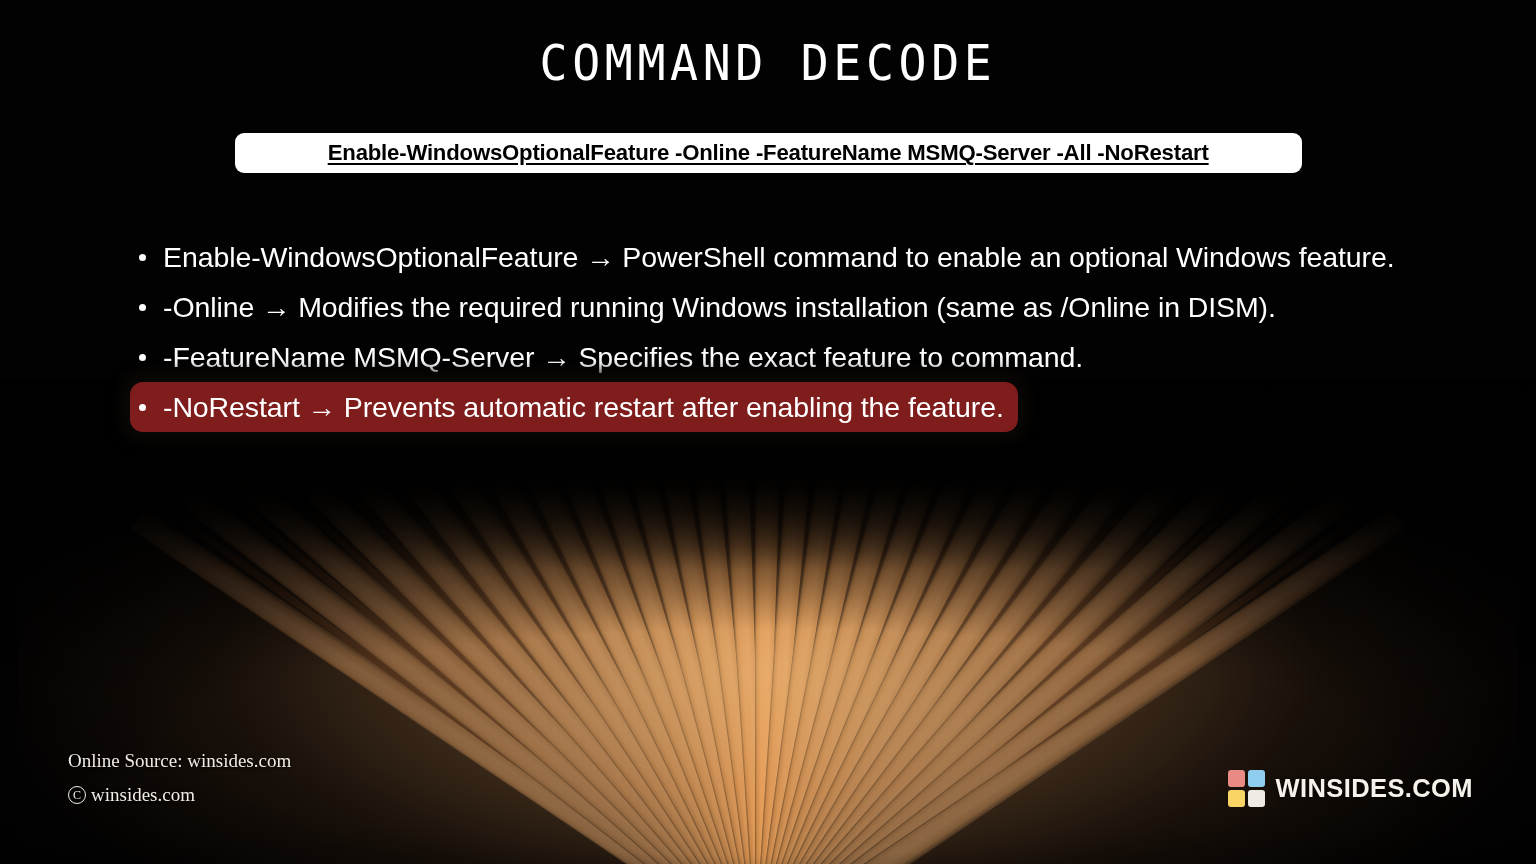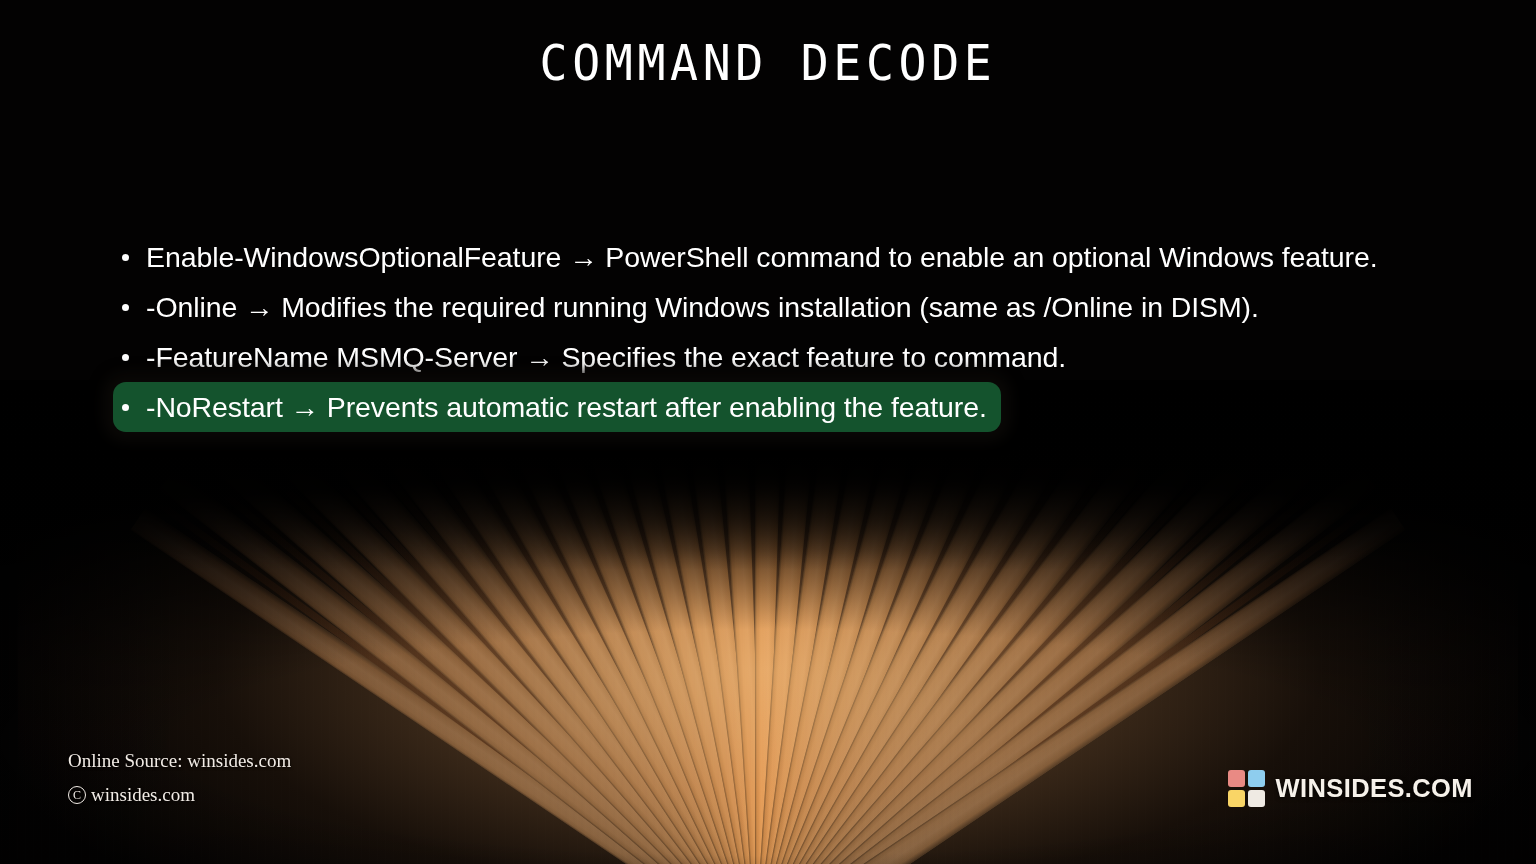--- a/index.html
+++ b/index.html
@@ -144,21 +144,21 @@
     font-weight:bold;
     letter-spacing:-0.2px;
     text-decoration:underline;
     text-underline-offset:3px;
     white-space:nowrap;
     transform:scaleX(.985);
   }
 
   #bullets {
     position:absolute;
-    left:113px; top:232px;
+    left:130px; top:232px;
     width:1330px;
   }
   .bullet {
     position:relative;
     display:block;
     color:#ffffff;
     font-size:28.5px;
     line-height:50px;
     padding-left:33px;
     letter-spacing:-0.1px;
@@ -166,21 +166,21 @@
   }
   .bullet::before {
     content:"";
     position:absolute;
     left:9px; top:22px;
     width:7px; height:7px;
     border-radius:50%;
     background:#ffffff;
   }
   .bullet.highlight {
-    background:#14532d;
+    background:#7f1d1d;
     border-radius:13px;
     padding-right:14px;
     margin-left:0;
     display:inline-block;
     box-shadow:0 0 14px 10px #0a0806;
   }
   #bullet-5-wrap { position:relative; }
 
   #attribution {
     position:absolute;
@@ -297,20 +297,23 @@
     <div id="grain"></div>
     <div id="spot"></div>
     <div id="vignette"></div>
   </div>
   <div id="topfade"></div>
 
   <div id="content">
 
     <h1 id="title">COMMAND  DECODE</h1>
 
+    <div id="command-box">
+      <span id="command-text">Enable-WindowsOptionalFeature -Online -FeatureName MSMQ-Server -All -NoRestart</span>
+    </div>
 
     <div id="bullets">
       <div class="bullet">Enable-WindowsOptionalFeature → PowerShell command to enable an optional Windows feature.</div>
       <div class="bullet">-Online → Modifies the required running Windows installation (same as /Online in DISM).</div>
       <div class="bullet">-FeatureName MSMQ-Server → Specifies the exact feature to command.</div>
       <div id="bullet-5-wrap">
         <div class="bullet highlight">-NoRestart → Prevents automatic restart after enabling the feature.</div>
       </div>
     </div>
 

